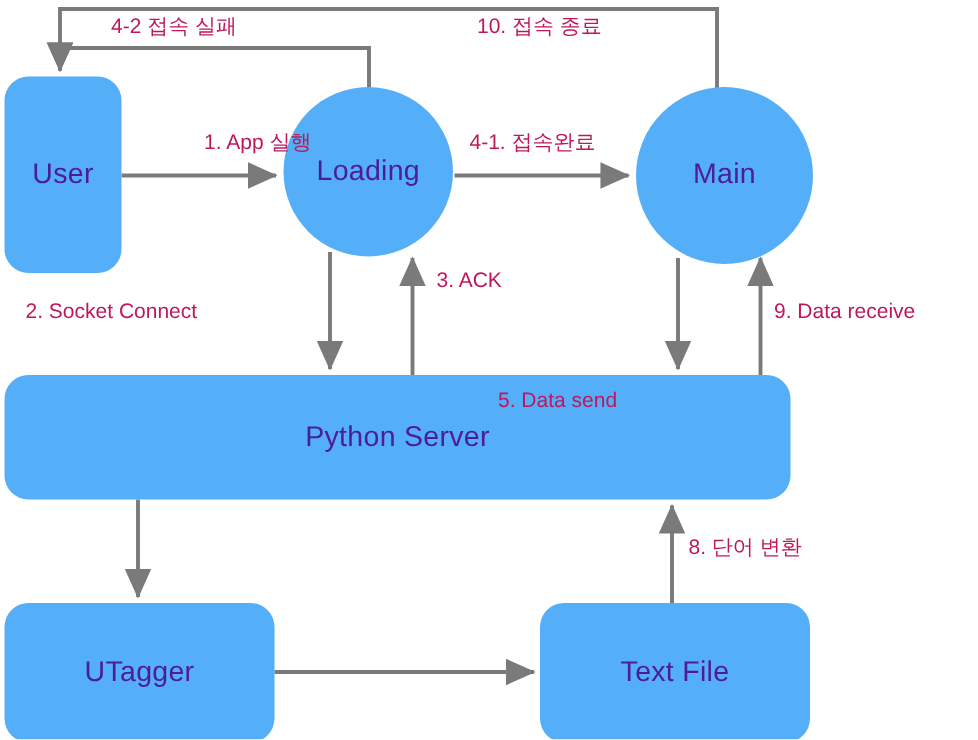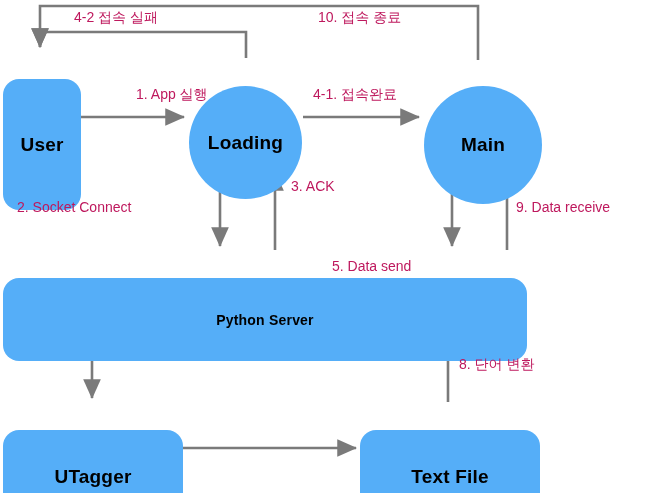--- a/index.html
+++ b/index.html
@@ -21,50 +21,49 @@
   #wires {
     position: absolute;
     left: 0;
     top: 0;
     width: 652px;
     height: 493px;
   }
   .node {
     position: absolute;
     background: #55AEF8;
-    color: #000000;
+    color: #4c1d95;
     display: flex;
     align-items: center;
     justify-content: center;
-    font-weight: bold;
+    font-weight: normal;
     letter-spacing: 0.2px;
     box-sizing: border-box;
     z-index: 2;
-    margin-top: 28px;
   }
   .node.rect {
     border-radius: 16px;
   }
   .node.circle {
     border-radius: 50%;
     align-items: center;
   }
   .edge-label {
     position: absolute;
     color: #be185d;
     font-size: 14px;
     white-space: nowrap;
     z-index: 3;
     font-weight: normal;
   }
   
   #node-user      { left: 3px;   top: 51px;  width: 78px;  height: 131px; font-size: 19px; }
   #node-loading   { left: 189px; top: 58px;  width: 113px; height: 113px; font-size: 19px; }
   #node-main      { left: 424px; top: 58px;  width: 118px; height: 118px; font-size: 19px; }
-  #node-pyserver  { left: 3px;   top: 250px; width: 524px; height: 83px;  font-size: 14px; }
+  #node-pyserver  { left: 3px;   top: 250px; width: 524px; height: 83px;  font-size: 19px; }
   #node-utagger   { left: 3px;   top: 402px; width: 180px; height: 93px;  font-size: 19px; }
   #node-textfile  { left: 360px; top: 402px; width: 180px; height: 93px;  font-size: 19px; }
 </style>
 </head>
 <body>
 
 <div id="stage">
 
   <svg id="wires" viewBox="0 0 652 493" width="652" height="493" xmlns="http://www.w3.org/2000/svg">
     <defs>

